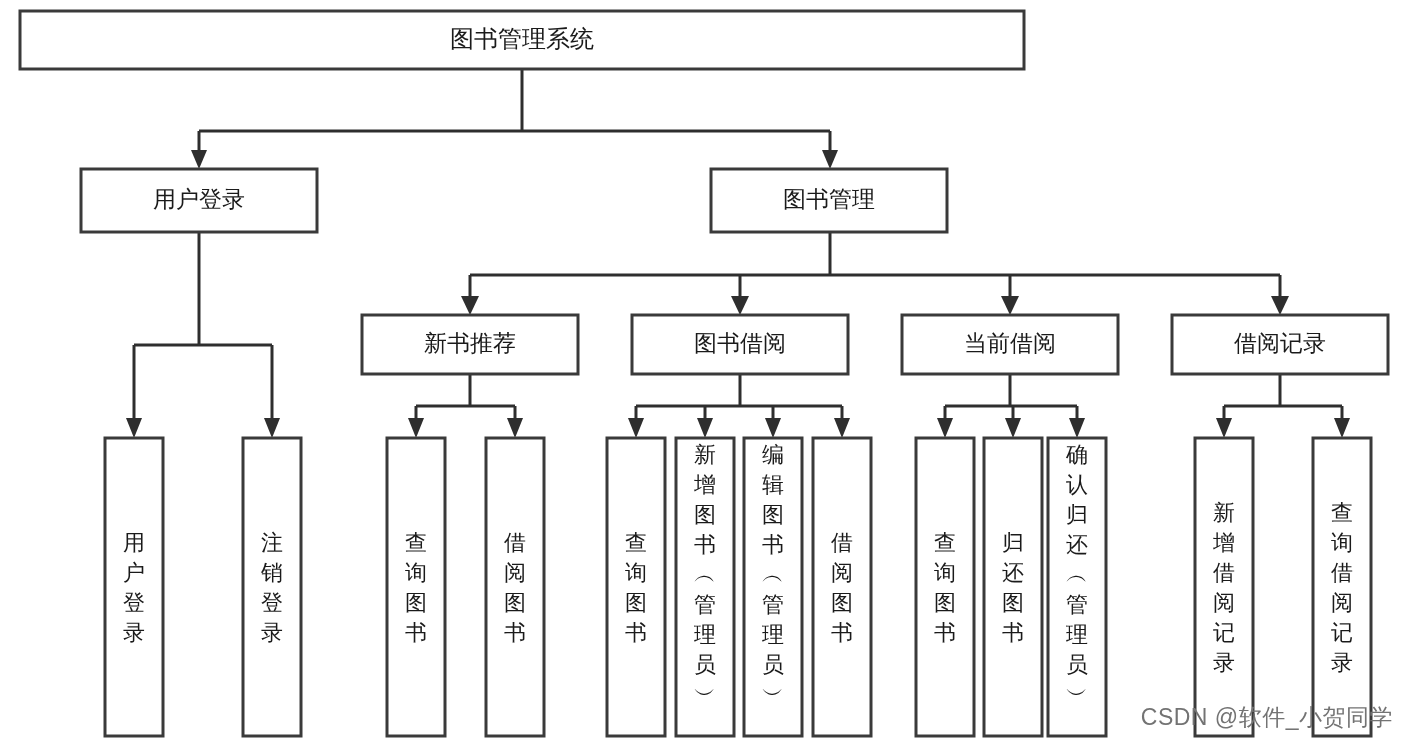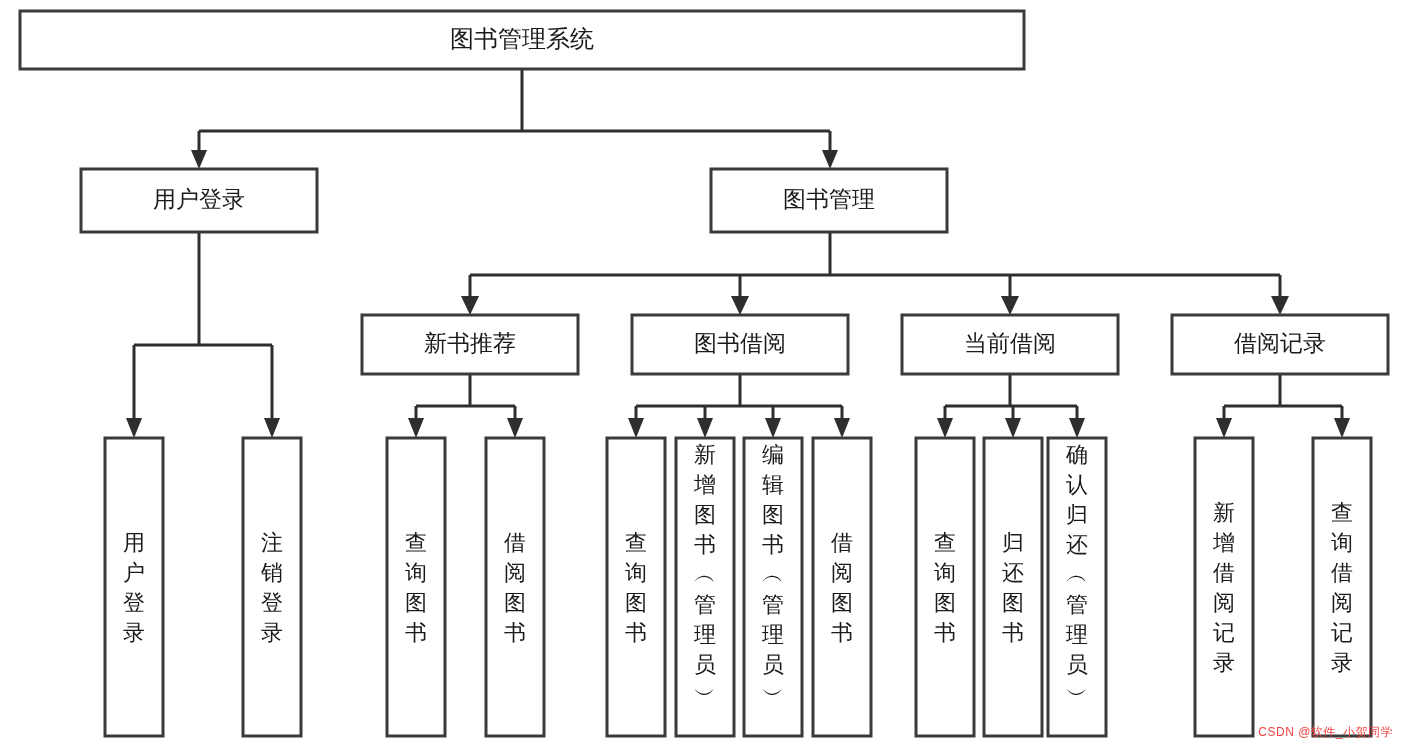--- a/index.html
+++ b/index.html
@@ -45,24 +45,24 @@
     stroke-width: 3;
     fill: none;
   }
   .arrow-head {
     fill: #2e2e2e;
     stroke: none;
   }
   .watermark {
     position: absolute;
     right: 12px;
-    bottom: 6px;
-    font-family: "Liberation Sans", "DejaVu Sans", sans-serif;
-    font-size: 12px;
-    color: #ef4444;
+    bottom: 14px;
+    font-family: "Liberation Sans", "DejaVu Sans", sans-serif;
+    font-size: 23px;
+    color: #737373;
     letter-spacing: 0.5px;
     white-space: nowrap;
     pointer-events: none;
   }
 </style>
 </head>
 <body>
 
 <svg id="diagram" viewBox="0 0 1405 747" xmlns="http://www.w3.org/2000/svg">
 

